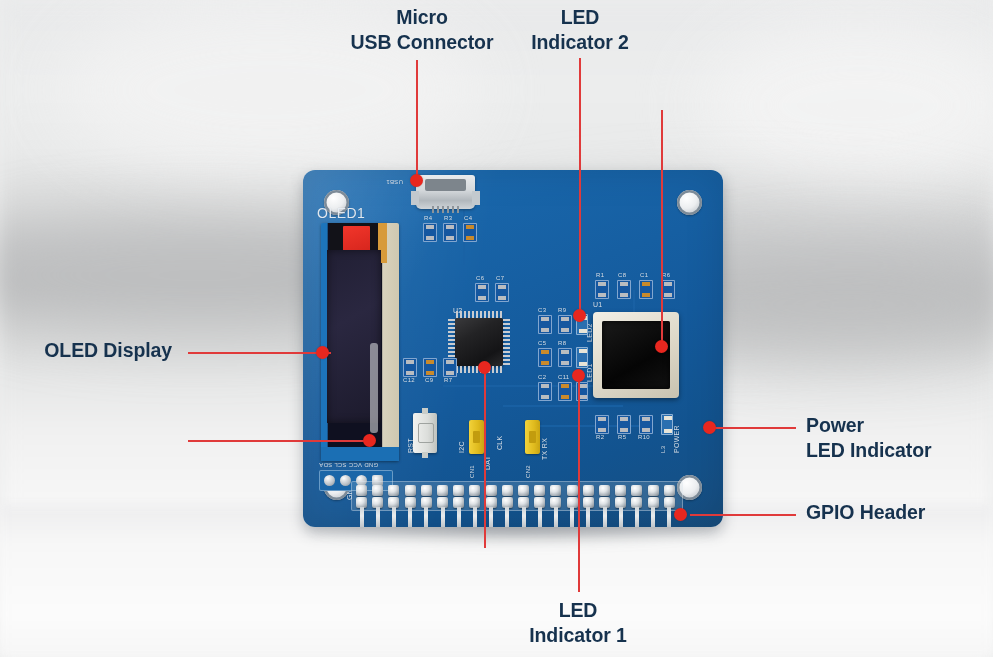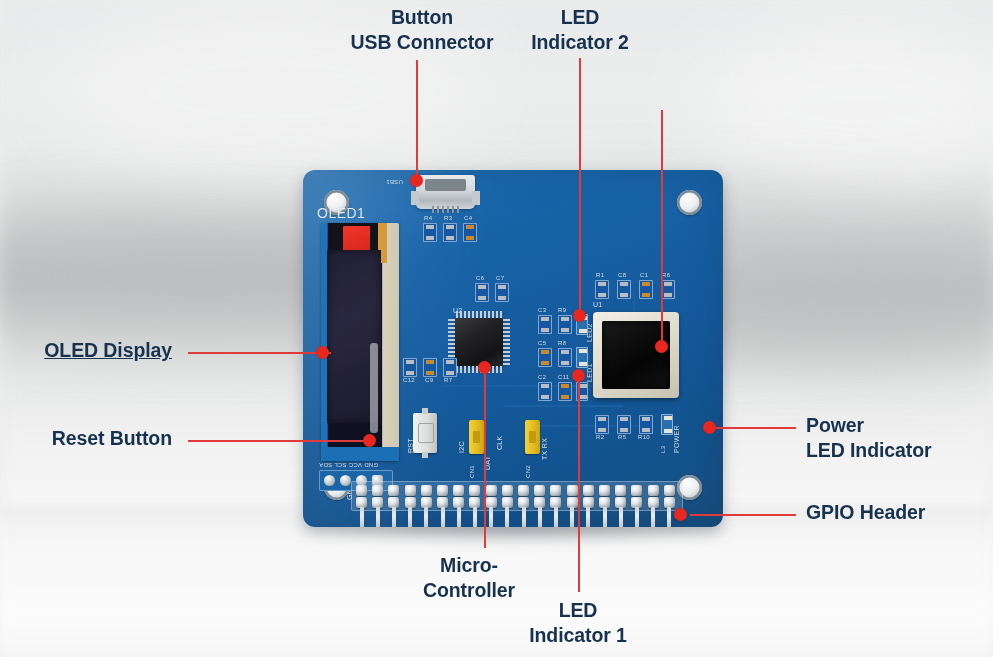--- a/index.html
+++ b/index.html
@@ -458,52 +458,49 @@
         <span class="leg" style="left: 267.7px; top: 26px;"></span>
         <span class="pin" style="left: 280.4px; top: 16px;"></span>
         <span class="leg" style="left: 283.9px; top: 26px;"></span>
         <span class="pin" style="left: 296.6px; top: 16px;"></span>
         <span class="leg" style="left: 300.1px; top: 26px;"></span>
         <span class="pin" style="left: 312.8px; top: 16px;"></span>
         <span class="leg" style="left: 316.3px; top: 26px;"></span>
       </div>
   </div>
 
-  <div class="label" style="left:336px;top:5px;width:172px;text-align:center;">Button
+  <div class="label" style="left:336px;top:5px;width:172px;text-align:center;">Micro
 USB Connector</div>
   <div class="lead-line v" style="left:416px;top:60px;height:119px;"></div>
   <div class="dot" style="left:410px;top:174px;"></div>
 
   <div class="label" style="left:498px;top:5px;width:164px;text-align:center;">LED
 Indicator 2</div>
   <div class="lead-line v" style="left:579px;top:58px;height:257px;"></div>
   <div class="dot" style="left:573px;top:309px;"></div>
 
   <div class="lead-line v" style="left:661px;top:110px;height:235px;"></div>
   <div class="dot" style="left:655px;top:340px;"></div>
 
-  <div class="label" style="left:0px;top:338px;width:172px;text-align:right;text-decoration:underline;">OLED Display</div>
+  <div class="label" style="left:0px;top:338px;width:172px;text-align:right;">OLED Display</div>
   <div class="lead-line h" style="left:188px;top:352px;width:143px;"></div>
   <div class="dot" style="left:316px;top:346px;"></div>
 
-  <div class="label" style="left:0px;top:426px;width:172px;text-align:right;">Reset Button</div>
   <div class="lead-line h" style="left:188px;top:440px;width:187px;"></div>
   <div class="dot" style="left:363px;top:434px;"></div>
 
   <div class="label" style="left:806px;top:413px;width:190px;text-align:left;">Power
 LED Indicator</div>
   <div class="lead-line h" style="left:711px;top:427px;width:85px;"></div>
   <div class="dot" style="left:703px;top:421px;"></div>
 
   <div class="label" style="left:806px;top:500px;width:190px;text-align:left;">GPIO Header</div>
   <div class="lead-line h" style="left:690px;top:514px;width:106px;"></div>
   <div class="dot" style="left:674px;top:508px;"></div>
 
-  <div class="label" style="left:384px;top:553px;width:170px;text-align:center;">Micro-
-Controller</div>
   <div class="lead-line v" style="left:484px;top:366px;height:182px;"></div>
   <div class="dot" style="left:478px;top:361px;"></div>
 
   <div class="label" style="left:496px;top:598px;width:164px;text-align:center;">LED
 Indicator 1</div>
   <div class="lead-line v" style="left:578px;top:380px;height:212px;"></div>
   <div class="dot" style="left:572px;top:369px;"></div>
 </div>
 
 </body></html>

